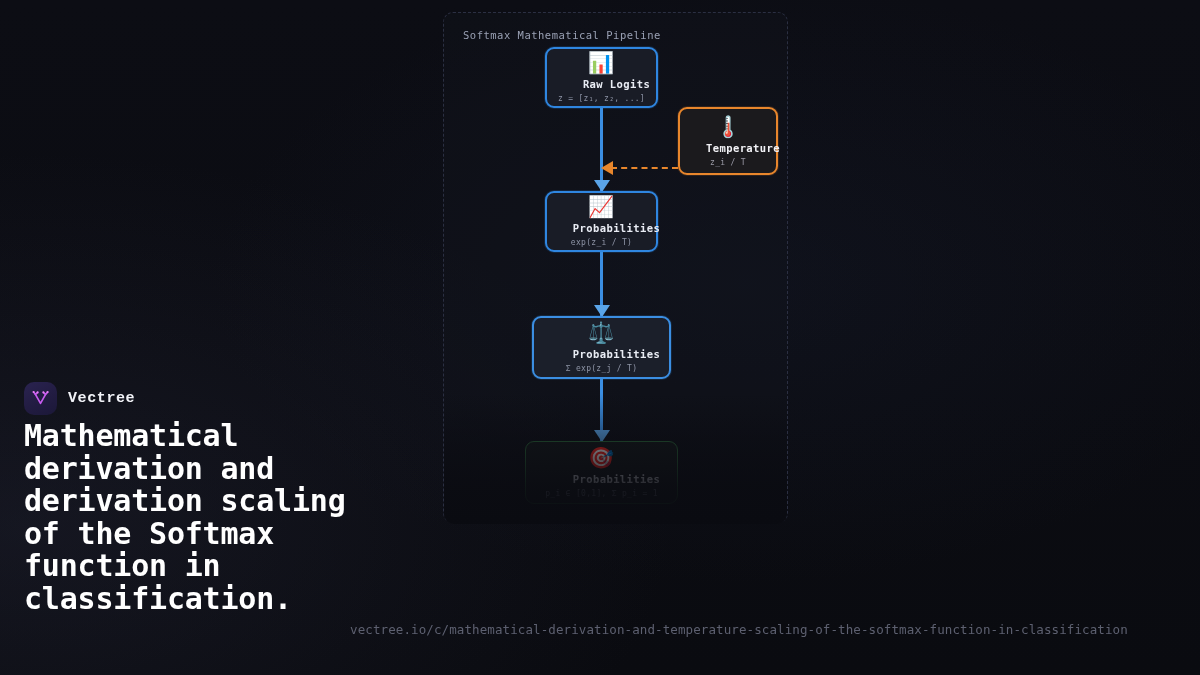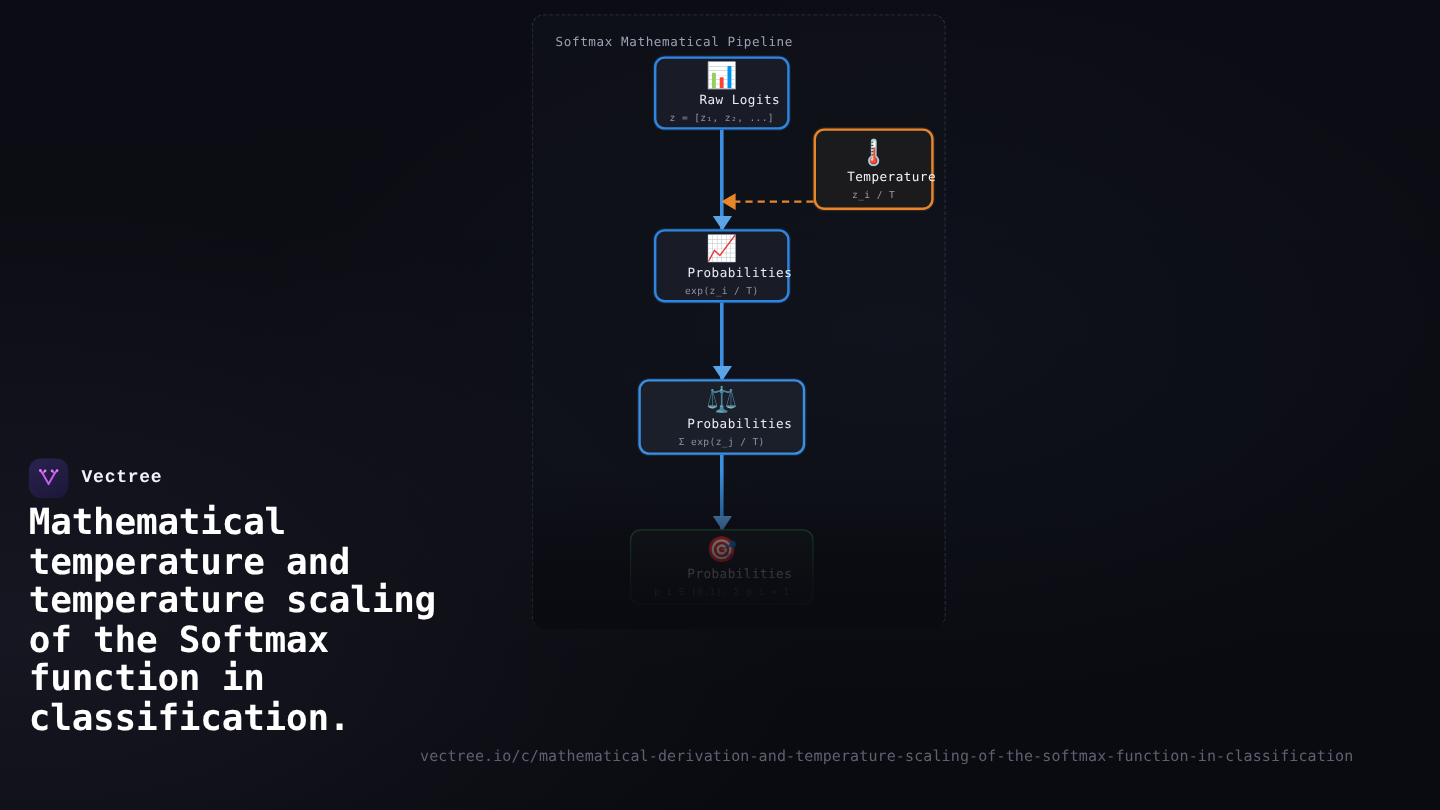--- a/index.html
+++ b/index.html
@@ -63,21 +63,21 @@
 
   .node-icon {
     font-size: 21px;
     line-height: 25px;
     margin-bottom: 2px;
     filter: saturate(1.05);
   }
 
   .node-title {
     font-size: 10.5px;
-    font-weight: normal;
+    font-weight: bold;
     letter-spacing: 0.4px;
     color: #e9ecf4;
     white-space: nowrap;
     padding-left: 30px;
   }
 
   .node-sub {
     font-size: 8px;
     letter-spacing: 0.3px;
     color: #8e94a6;
@@ -283,15 +283,15 @@
         <circle cx="4.1" cy="4.6" r="1.25"></circle>
         <circle cx="8.7" cy="5.0" r="1.25"></circle>
         <circle cx="20.1" cy="4.7" r="1.25"></circle>
         <circle cx="15.3" cy="5.0" r="1.25"></circle>
       </g>
     </svg>
   </div>
   <div id="brand-name">Vectree</div>
 </div>
 
-<div id="headline">Mathematical temperature and temperature scaling of the Softmax function in classification.</div>
+<div id="headline">Mathematical derivation and derivation scaling of the Softmax function in classification.</div>
 
 <div id="url-bar">vectree.io/c/mathematical-derivation-and-temperature-scaling-of-the-softmax-function-in-classification</div>
 
 </body></html>

